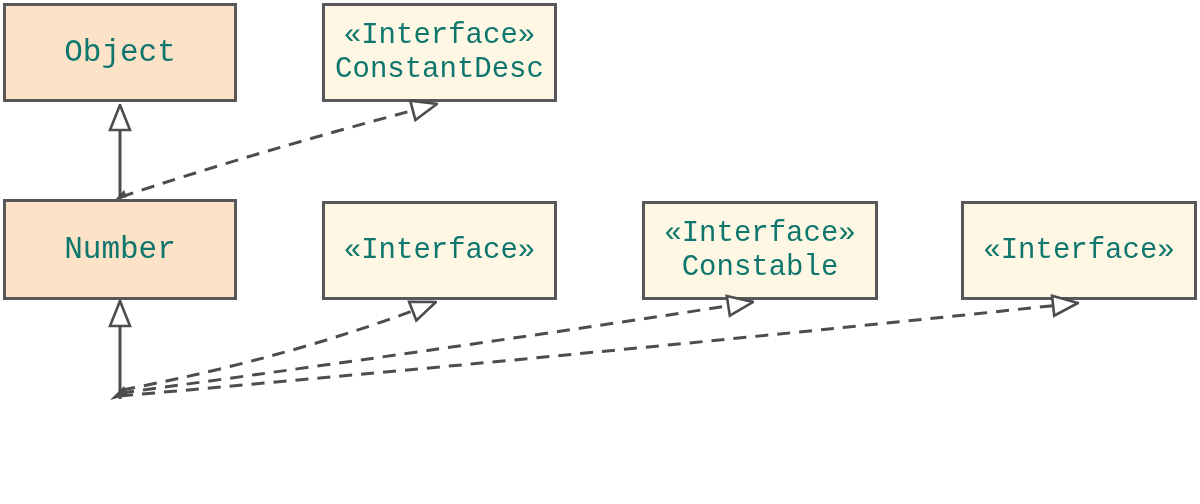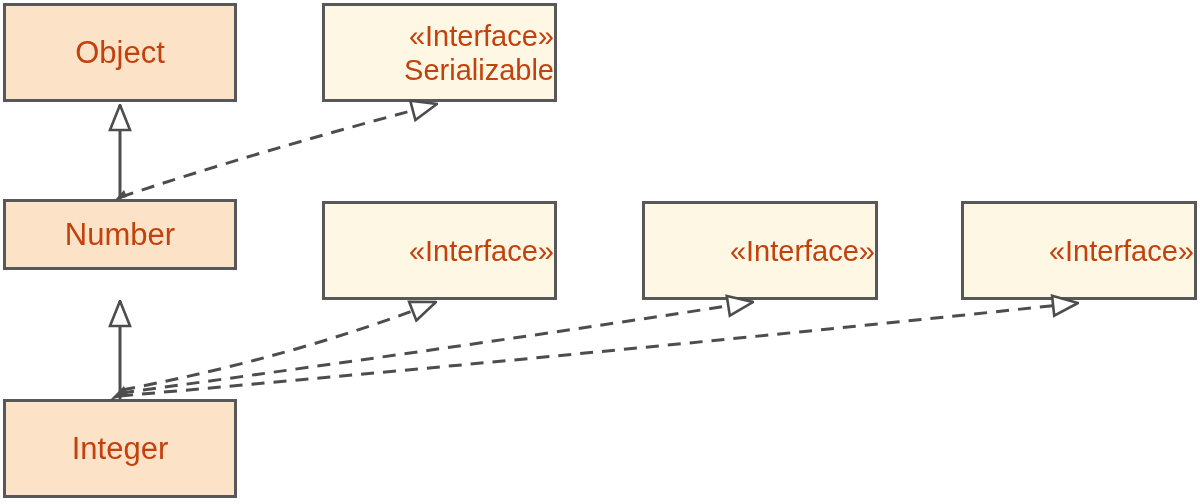--- a/index.html
+++ b/index.html
@@ -17,35 +17,35 @@
   }
   .node {
     position: absolute;
     box-sizing: border-box;
     border: 3px solid #58585a;
     display: flex;
     flex-direction: column;
     align-items: center;
     justify-content: center;
     text-align: center;
-    color: #c2410c;
+    color: #0f766e;
+    font-family: Liberation Mono, monospace;
   }
   .class-node {
     background: #fce3c7;
     font-size: 31px;
   }
   .iface-node {
     background: #fdf7e3;
     font-size: 29px;
     line-height: 34px;
-    align-items: flex-end;
   }
   #node-object       { left: 3px;   top: 3px;   width: 234px; height: 99px; }
   #node-serializable { left: 322px; top: 3px;   width: 235px; height: 99px; }
-  #node-number       { left: 3px;   top: 199px; width: 234px; height: 71px; }
+  #node-number       { left: 3px;   top: 199px; width: 234px; height: 101px; }
   #node-comparable   { left: 322px; top: 201px; width: 235px; height: 99px; }
   #node-constable    { left: 642px; top: 201px; width: 236px; height: 99px; }
   #node-constantdesc { left: 961px; top: 201px; width: 236px; height: 99px; }
   #node-integer      { left: 3px;   top: 399px; width: 234px; height: 99px; }
   .edges-layer {
     position: absolute;
     left: 0; top: 0;
     width: 1200px;
     height: 504px;
     pointer-events: none;
@@ -55,42 +55,40 @@
 <body>
 
 <div class="canvas">
 
   <div class="node class-node" id="node-object">
     <span>Object</span>
   </div>
 
   <div class="node iface-node" id="node-serializable">
     <span>«Interface»</span>
-    <span>Serializable</span>
+    <span>ConstantDesc</span>
   </div>
 
   <div class="node class-node" id="node-number">
     <span>Number</span>
   </div>
 
   <div class="node iface-node" id="node-comparable">
     <span>«Interface»</span>
   </div>
 
   <div class="node iface-node" id="node-constable">
     <span>«Interface»</span>
+    <span>Constable</span>
   </div>
 
   <div class="node iface-node" id="node-constantdesc">
     <span>«Interface»</span>
   </div>
 
-  <div class="node class-node" id="node-integer">
-    <span>Integer</span>
-  </div>
 
   <svg class="edges-layer" viewBox="0 0 1200 504" xmlns="http://www.w3.org/2000/svg">
     <defs>
       <marker id="hollowTri" viewBox="0 0 28 24" refX="27" refY="12" markerWidth="28" markerHeight="24" orient="auto" markerUnits="userSpaceOnUse">
         <path d="M2,2 L27,12 L2,22 Z" fill="#ffffff" stroke="#4d4d4d" stroke-width="2.6" stroke-linejoin="miter"></path>
       </marker>
     </defs>
 
     <path d="M 120,199 L 120,105" fill="none" stroke="#4d4d4d" stroke-width="3" marker-end="url(#hollowTri)"></path>
 

